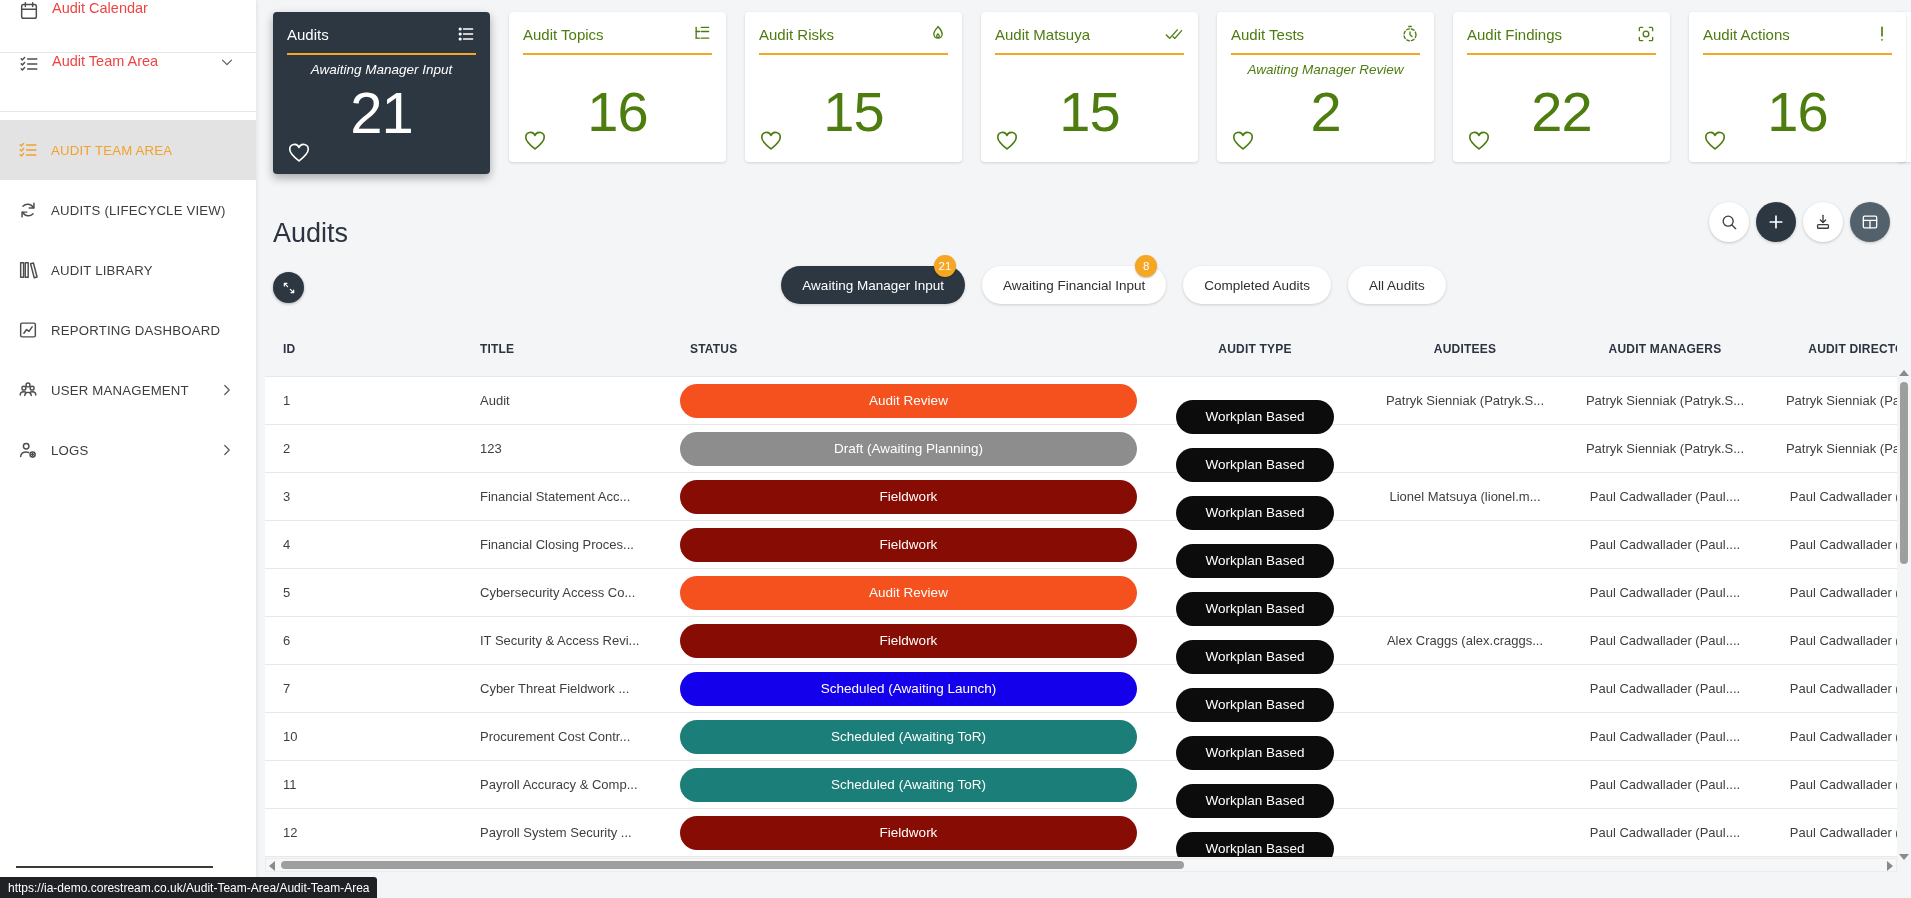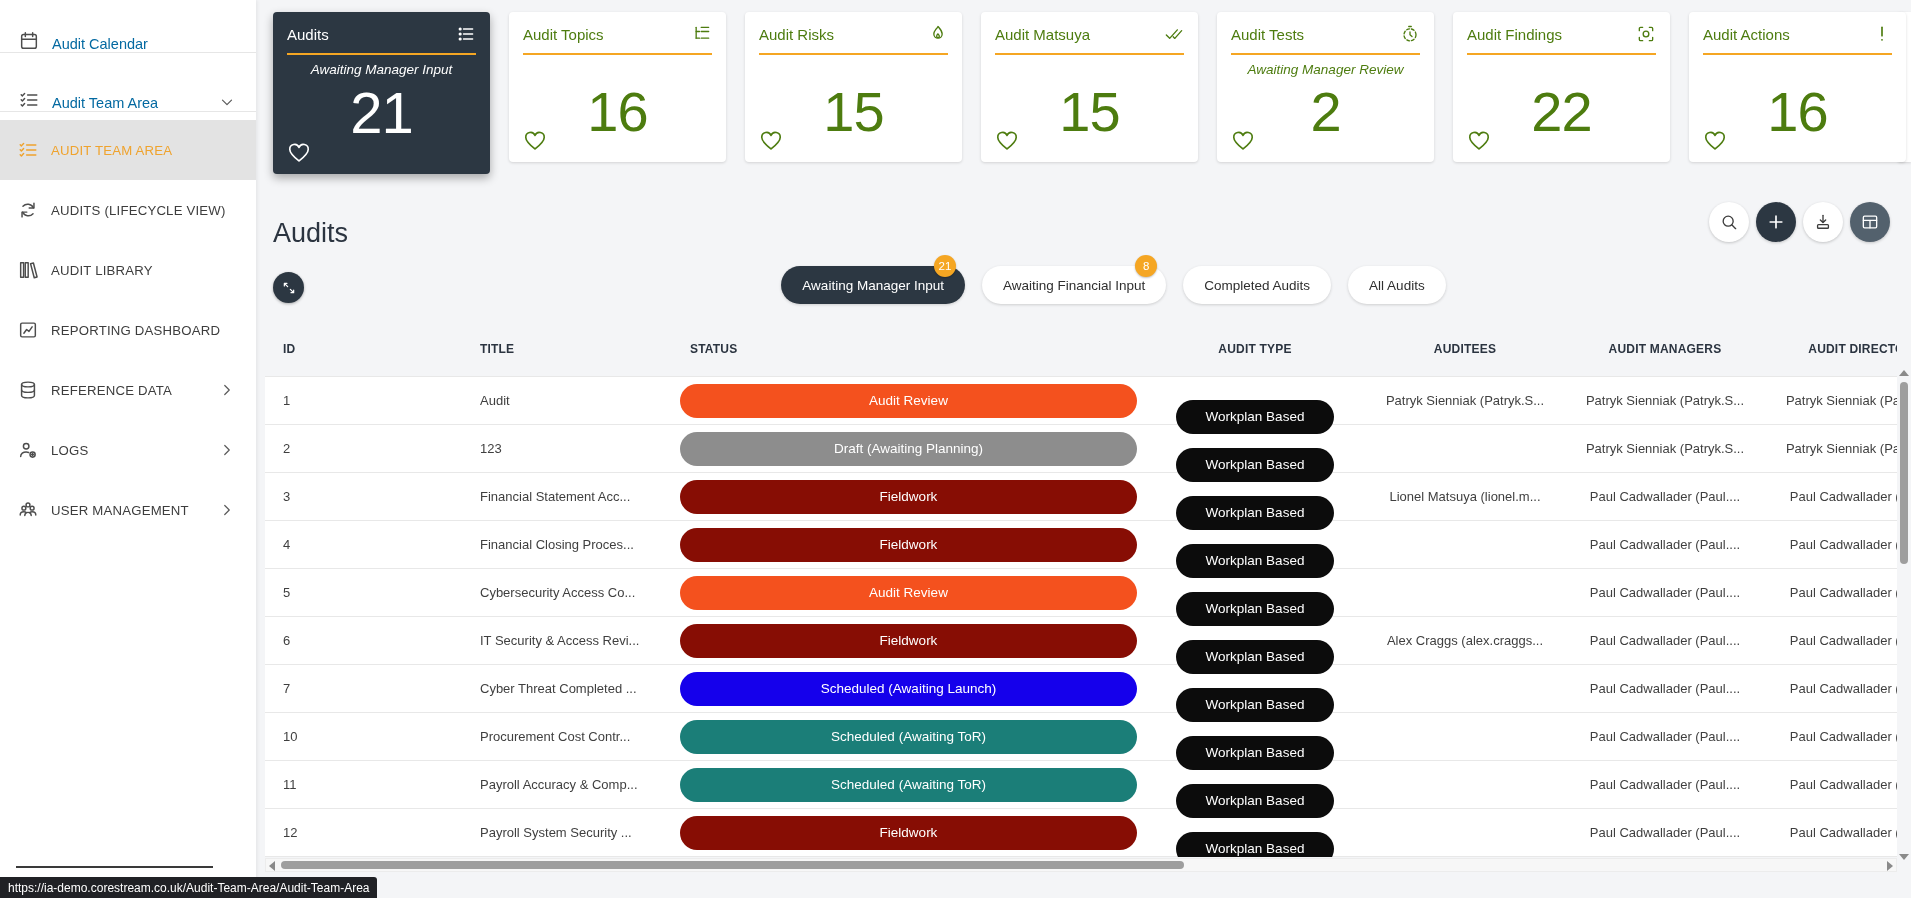--- a/index.html
+++ b/index.html
@@ -4,22 +4,22 @@
 <style>
   html,body{margin:0;padding:0;}
   body{width:1911px;height:898px;position:relative;overflow:hidden;background:#f4f5f7;
        font-family:"Liberation Sans",sans-serif;-webkit-font-smoothing:antialiased;}
   .icon{display:inline-flex;}
   .icon svg{display:block;width:100%;height:100%;}
 
   
   .sidebar{position:absolute;left:0;top:0;width:256px;height:898px;background:#fff;
            box-shadow:1px 0 4px rgba(0,0,0,.08);z-index:3;}
-  .sb-top-item{position:relative;display:flex;align-items:flex-end;height:52px;padding-left:18px;
-               color:#0369a1;font-size:14.5px;cursor:pointer;}
+  .sb-top-item{position:relative;display:flex;align-items:flex-start;height:52px;padding-left:18px;
+               color:#ef4444;font-size:14.5px;cursor:pointer;}
   .sb-top-item.tall{height:58px;}
   .sb-divider{height:1px;background:#e6e6e6;}
   .sb-nav{margin-top:8px;}
   .sb-item{position:relative;display:flex;align-items:center;height:60px;padding-left:17px;
            font-size:13.2px;font-weight:500;letter-spacing:.2px;color:#3d3d3d;cursor:pointer;}
   .sb-item.active{background:#e3e3e3;}
   .sb-icon{width:22px;height:22px;margin-right:12px;color:#4d4d4d;flex:none;}
   .sb-label{white-space:nowrap;}
   .sb-chevron{position:absolute;right:20px;width:18px;height:18px;color:#5a5a5a;}
   .sb-bottom-line{position:absolute;left:16px;top:866px;width:197px;height:2px;background:#3a3a3a;}
@@ -182,65 +182,50 @@
     <span class="sb-icon icon">
           <svg viewBox="0 0 24 24" fill="none" stroke="currentColor" stroke-width="1.6" stroke-linecap="round" stroke-linejoin="round">
             <rect x="4" y="4.5" width="16" height="15" rx="1.5"></rect>
             <path d="M7.5 15.5l3-4 2.6 2 3.4-5"></path>
           </svg>
         </span>
     <span class="sb-label">REPORTING DASHBOARD</span>
 
   </div>
 
-  <div class="sb-item">
-    <span class="sb-icon icon">
-          <svg viewBox="0 0 24 24" fill="none" stroke="currentColor" stroke-width="1.6" stroke-linecap="round" stroke-linejoin="round">
-            <ellipse cx="12" cy="6" rx="7" ry="2.6"></ellipse>
-            <path d="M5 6v6c0 1.4 3.1 2.6 7 2.6s7-1.2 7-2.6V6"></path>
-            <path d="M5 12v6c0 1.4 3.1 2.6 7 2.6s7-1.2 7-2.6v-6"></path>
-          </svg>
-        </span>
-    <span class="sb-label">REFERENCE DATA</span>
-    <span class="sb-chevron icon">
-          <svg viewBox="0 0 24 24" fill="none" stroke="currentColor" stroke-width="1.6" stroke-linecap="round" stroke-linejoin="round">
-            <path d="M9 6l6 6-6 6"></path>
-          </svg>
-        </span>
-  </div>
-
-  <div class="sb-item">
-    <span class="sb-icon icon">
-          <svg viewBox="0 0 24 24" fill="none" stroke="currentColor" stroke-width="1.6" stroke-linecap="round" stroke-linejoin="round">
-            <circle cx="10" cy="8" r="3"></circle>
-            <path d="M4 19c0-3 2.7-4.8 6-4.8 1 0 1.9.2 2.7.5"></path>
-            <circle cx="17" cy="17" r="2.8"></circle>
-            <path d="M17 15.7v2.6M15.7 17h2.6"></path>
-          </svg>
-        </span>
-    <span class="sb-label">LOGS</span>
-    <span class="sb-chevron icon">
-          <svg viewBox="0 0 24 24" fill="none" stroke="currentColor" stroke-width="1.6" stroke-linecap="round" stroke-linejoin="round">
-            <path d="M9 6l6 6-6 6"></path>
-          </svg>
-        </span>
-  </div>
 
   <div class="sb-item">
     <span class="sb-icon icon">
           <svg viewBox="0 0 24 24" fill="none" stroke="currentColor" stroke-width="1.6" stroke-linecap="round" stroke-linejoin="round">
             <circle cx="7.5" cy="10" r="2.1"></circle>
             <circle cx="16.5" cy="10" r="2.1"></circle>
             <circle cx="12" cy="6.5" r="2.1"></circle>
             <path d="M3.5 17.5c0-2 1.8-3.5 4-3.5 1 0 2 .3 2.7.9"></path>
             <path d="M20.5 17.5c0-2-1.8-3.5-4-3.5-1 0-2 .3-2.7.9"></path>
             <path d="M8.5 18c0-2 1.6-3.4 3.5-3.4s3.5 1.4 3.5 3.4"></path>
           </svg>
         </span>
     <span class="sb-label">USER MANAGEMENT</span>
+    <span class="sb-chevron icon">
+          <svg viewBox="0 0 24 24" fill="none" stroke="currentColor" stroke-width="1.6" stroke-linecap="round" stroke-linejoin="round">
+            <path d="M9 6l6 6-6 6"></path>
+          </svg>
+        </span>
+  </div>
+
+  <div class="sb-item">
+    <span class="sb-icon icon">
+          <svg viewBox="0 0 24 24" fill="none" stroke="currentColor" stroke-width="1.6" stroke-linecap="round" stroke-linejoin="round">
+            <circle cx="10" cy="8" r="3"></circle>
+            <path d="M4 19c0-3 2.7-4.8 6-4.8 1 0 1.9.2 2.7.5"></path>
+            <circle cx="17" cy="17" r="2.8"></circle>
+            <path d="M17 15.7v2.6M15.7 17h2.6"></path>
+          </svg>
+        </span>
+    <span class="sb-label">LOGS</span>
     <span class="sb-chevron icon">
           <svg viewBox="0 0 24 24" fill="none" stroke="currentColor" stroke-width="1.6" stroke-linecap="round" stroke-linejoin="round">
             <path d="M9 6l6 6-6 6"></path>
           </svg>
         </span>
   </div>
 </nav>
   <div class="sb-bottom-line"></div>
 </aside>
 
@@ -547,21 +532,21 @@
     <div class="cell c-type">
       <span class="type-pill" style="background: rgb(12, 12, 12);">Workplan Based</span>
     </div>
     <div class="cell c-auditees">Alex Craggs (alex.craggs...</div>
     <div class="cell c-managers">Paul Cadwallader (Paul....</div>
     <div class="cell c-directors">Paul Cadwallader (Paul....</div>
   </div>
 
   <div class="trow">
     <div class="cell c-id">7</div>
-    <div class="cell c-title">Cyber Threat Completed ...</div>
+    <div class="cell c-title">Cyber Threat Fieldwork ...</div>
     <div class="cell c-status">
       <span class="status-pill" style="background: rgb(21, 0, 235);">Scheduled (Awaiting Launch)</span>
     </div>
     <div class="cell c-type">
       <span class="type-pill" style="background: rgb(12, 12, 12);">Workplan Based</span>
     </div>
     <div class="cell c-auditees"></div>
     <div class="cell c-managers">Paul Cadwallader (Paul....</div>
     <div class="cell c-directors">Paul Cadwallader (Paul....</div>
   </div>

